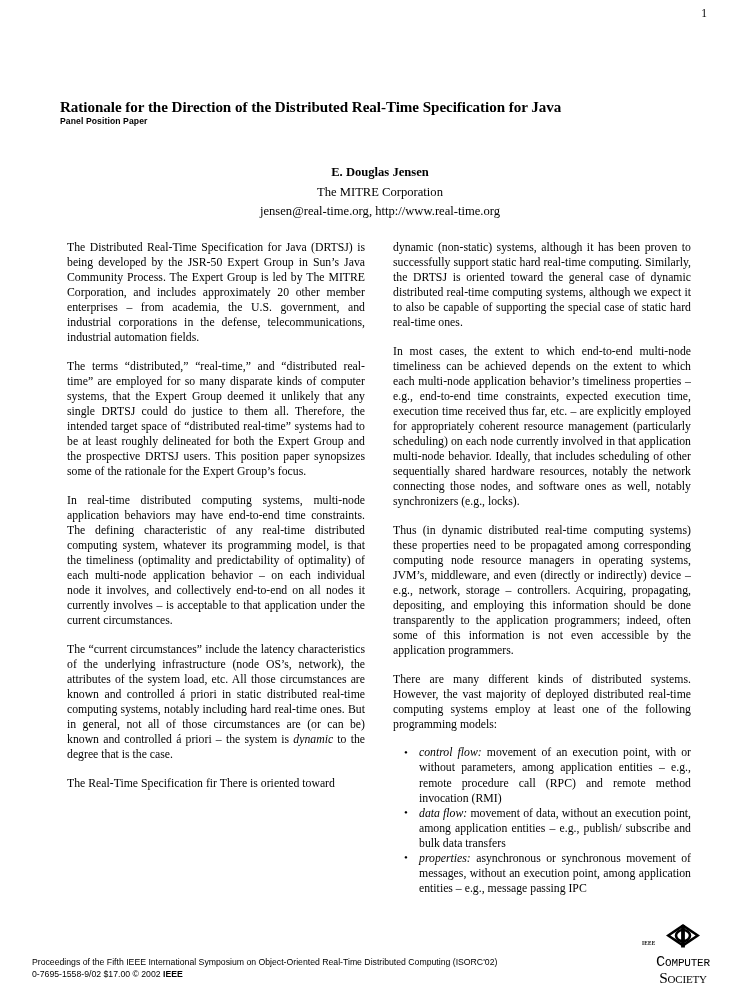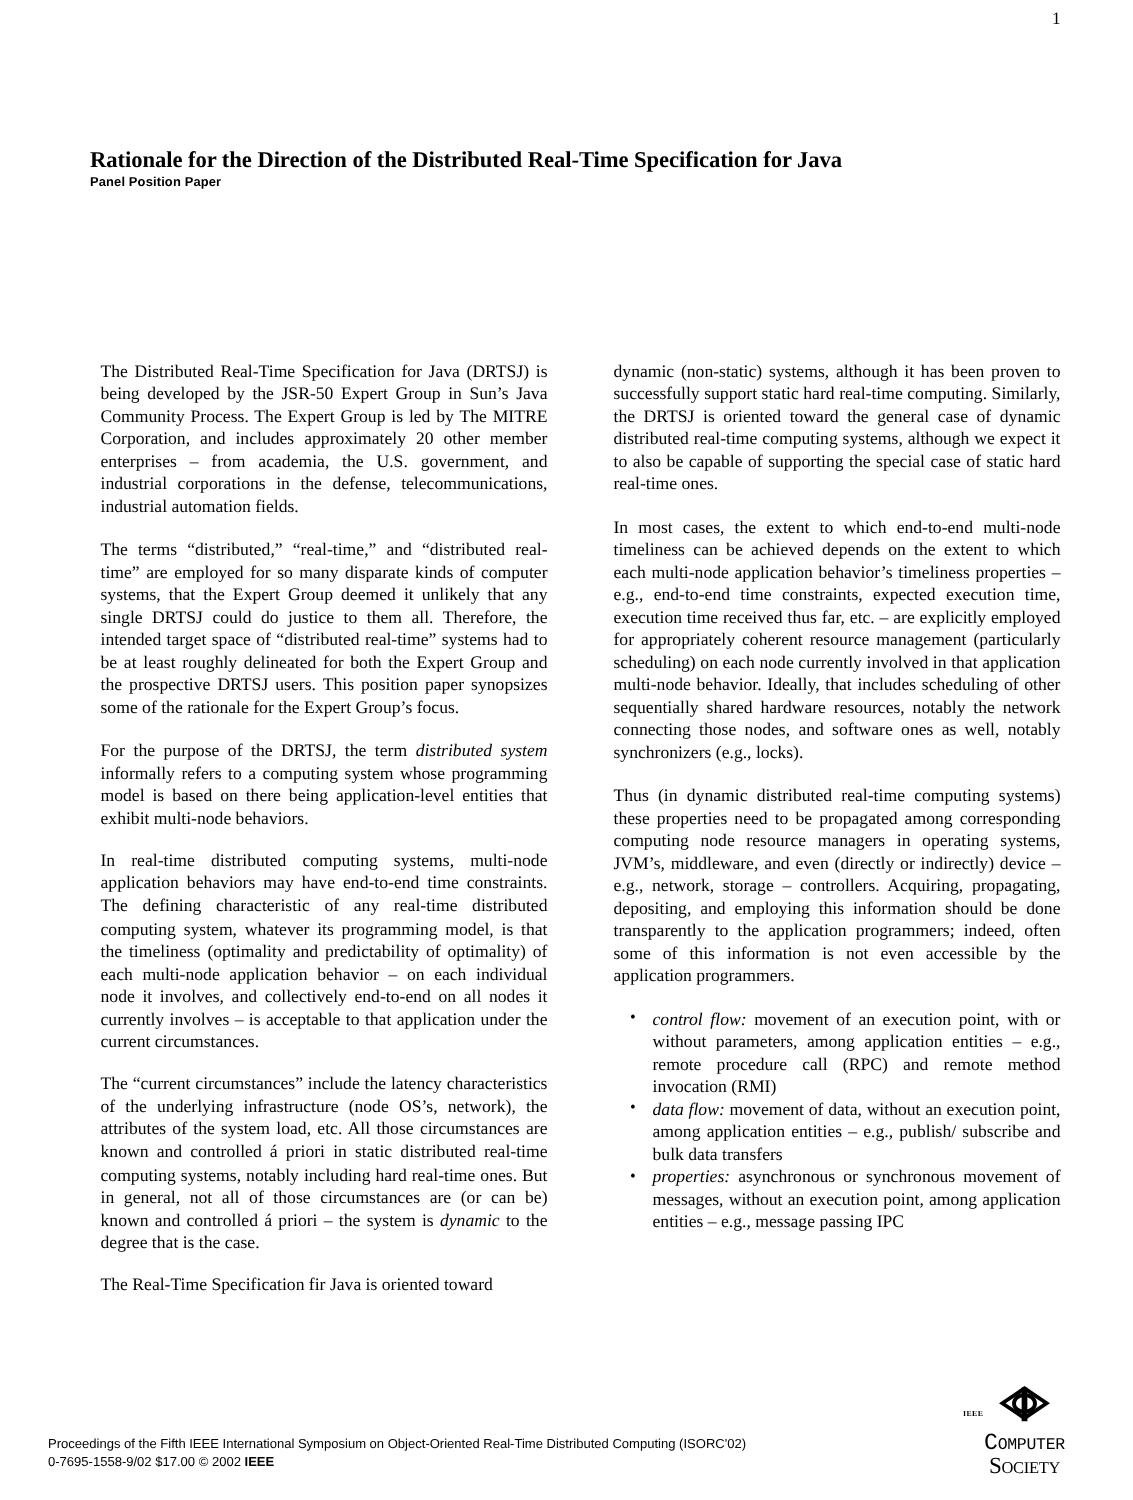--- a/index.html
+++ b/index.html
@@ -77,21 +77,21 @@
   }
 
   
   .columns {
     position: absolute;
     top: 240px;
     left: 67px;
     width: 625px;
     height: 660px;
     display: flex;
-    gap: 44px;
+    gap: 28px;
   }
   .column {
     width: 298px;
     flex: 0 0 298px;
   }
 
   p.para {
     margin: 0 0 13.5px 0;
     font-size: 11.75px;
     line-height: 15.05px;
@@ -178,36 +178,41 @@
 
 <div class="page">
 
   <div class="page-number">1</div>
 
   <div class="title-block">
     <h1 class="paper-title">Rationale for the Direction of the Distributed Real-Time Specification for Java</h1>
     <div class="paper-subtitle">Panel Position Paper</div>
   </div>
 
+  <div class="author-block">
+    <div class="author-name">E. Douglas Jensen</div>
+    <div class="author-affil">The MITRE Corporation</div>
+    <div class="author-contact">jensen@real-time.org, http://www.real-time.org</div>
+  </div>
 
   <div class="columns">
 
     <div class="column" id="col-left">
         <p class="para"><span>The Distributed Real-Time Specification for Java (DRTSJ) is being developed by the JSR-50 Expert Group in Sun’s Java Community Process. The Expert Group is led by The MITRE Corporation, and includes approximately 20 other member enterprises – from academia, the U.S. government, and industrial corporations in the defense, telecommunications, industrial automation fields.</span></p>
         <p class="para"><span>The terms “distributed,” “real-time,” and “distributed real-time” are employed for so many disparate kinds of computer systems, that the Expert Group deemed it unlikely that any single DRTSJ could do justice to them all. Therefore, the intended target space of “distributed real-time” systems had to be at least roughly delineated for both the Expert Group and the prospective DRTSJ users. This position paper synopsizes some of the rationale for the Expert Group’s focus.</span></p>
-        <p class="para"><span>For the purpose of the DRTSJ, the term </span><em class="it">distributed system</em><span> informally refers to a computing system whose programming model is based on there being application-level entities that exhibit multi-node behaviors.</span></p>
         <p class="para"><span>In real-time distributed computing systems, multi-node application behaviors may have end-to-end time constraints. The defining characteristic of any real-time distributed computing system, whatever its programming model, is that the timeliness (optimality and predictability of optimality) of each multi-node application behavior – on each individual node it involves, and collectively end-to-end on all nodes it currently involves – is acceptable to that application under the current circumstances.</span></p>
         <p class="para"><span>The “current circumstances” include the latency characteristics of the underlying infrastructure (node OS’s, network), the attributes of the system load, etc. All those circumstances are known and controlled á priori in static distributed real-time computing systems, notably including hard real-time ones. But in general, not all of those circumstances are (or can be) known and controlled á priori – the system is </span><em class="it">dynamic</em><span> to the degree that is the case.</span></p>
-        <p class="para"><span>The Real-Time Specification fir Java is oriented toward</span></p>
+        <p class="para"><span>The Real-Time Specification fir There is oriented toward</span></p>
       </div>
 
     <div class="column" id="col-right">
         <p class="para"><span>dynamic (non-static) systems, although it has been proven to successfully support static hard real-time computing. Similarly, the DRTSJ is oriented toward the general case of dynamic distributed real-time computing systems, although we expect it to also be capable of supporting the special case of static hard real-time ones.</span></p>
         <p class="para"><span>In most cases, the extent to which end-to-end multi-node timeliness can be achieved depends on the extent to which each multi-node application behavior’s timeliness properties – e.g., end-to-end time constraints, expected execution time, execution time received thus far, etc. – are explicitly employed for appropriately coherent resource management (particularly scheduling) on each node currently involved in that application multi-node behavior. Ideally, that includes scheduling of other sequentially shared hardware resources, notably the network connecting those nodes, and software ones as well, notably synchronizers (e.g., locks).</span></p>
         <p class="para"><span>Thus (in dynamic distributed real-time computing systems) these properties need to be propagated among corresponding computing node resource managers in operating systems, JVM’s, middleware, and even (directly or indirectly) device – e.g., network, storage – controllers. Acquiring, propagating, depositing, and employing this information should be done transparently to the application programmers; indeed, often some of this information is not even accessible by the application programmers.</span></p>
+        <p class="para"><span>There are many different kinds of distributed systems. However, the vast majority of deployed distributed real-time computing systems employ at least one of the following programming models:</span></p>
         <ul class="model-list">
           <li><span class="bullet">•</span><em class="it">control flow:</em><span> movement of an execution point, with or without parameters, among application entities – e.g., remote procedure call (RPC) and remote method invocation (RMI)</span></li>
           <li><span class="bullet">•</span><em class="it">data flow:</em><span> movement of data, without an  execution point, among application entities – e.g., publish/ subscribe and bulk data transfers</span></li>
           <li><span class="bullet">•</span><em class="it">properties:</em><span> asynchronous or synchronous movement of messages, without an execution point, among application entities – e.g., message passing IPC</span></li>
         </ul>
       </div>
 
   </div>
 
   <div class="footer">

